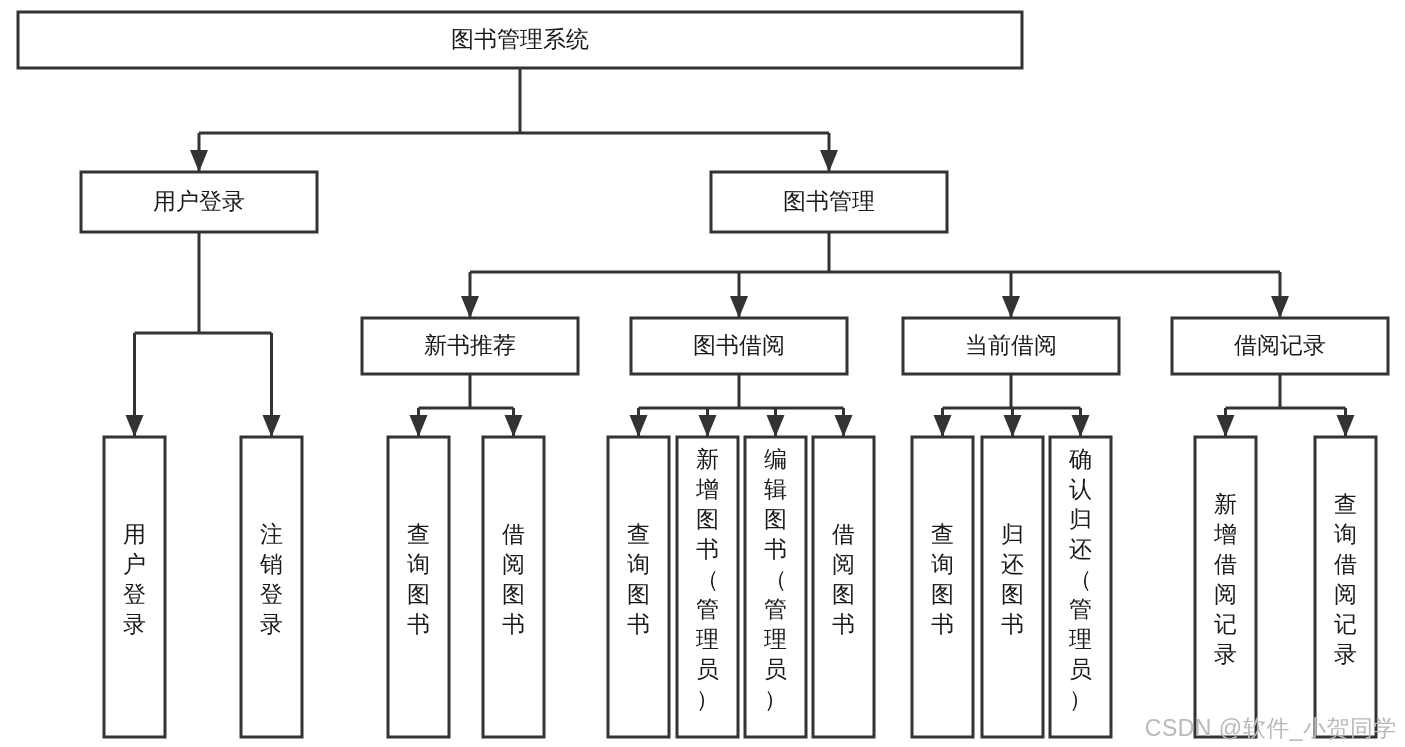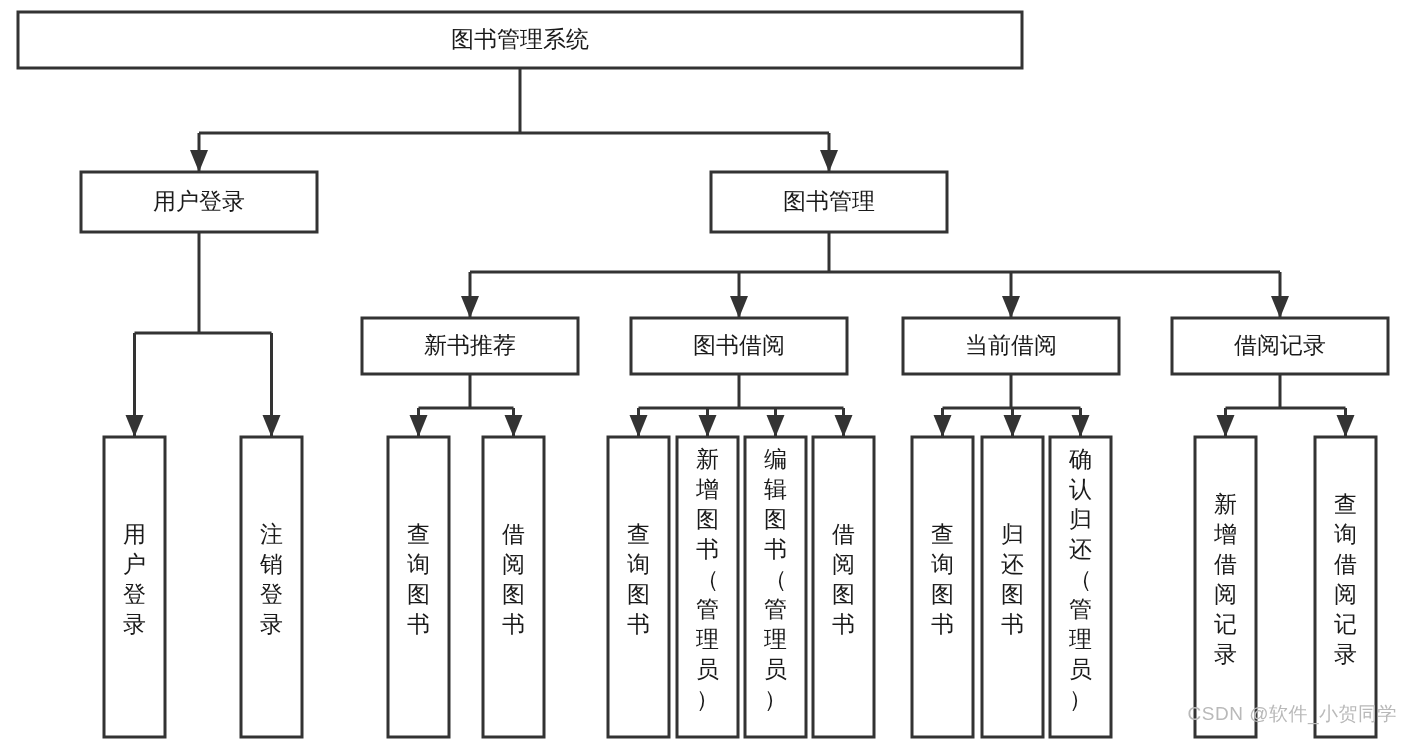--- a/index.html
+++ b/index.html
@@ -44,23 +44,23 @@
   }
   .node-label-vertical {
     font-family: "Liberation Sans", "DejaVu Sans", sans-serif;
     font-size: 23px;
     fill: #1a1a1a;
     text-anchor: middle;
   }
   .watermark {
     position: absolute;
     right: 8px;
-    bottom: 20px;
-    font-family: "Liberation Sans", "DejaVu Sans", sans-serif;
-    font-size: 19px;
+    bottom: 3px;
+    font-family: "Liberation Sans", "DejaVu Sans", sans-serif;
+    font-size: 23px;
     color: #b9b9b9;
     white-space: nowrap;
     letter-spacing: 0.5px;
   }
 </style>
 </head>
 <body>
 
 <div id="chart-root">
   <svg id="chart-svg" width="1405" height="747" viewBox="0 0 1405 747" xmlns="http://www.w3.org/2000/svg">

